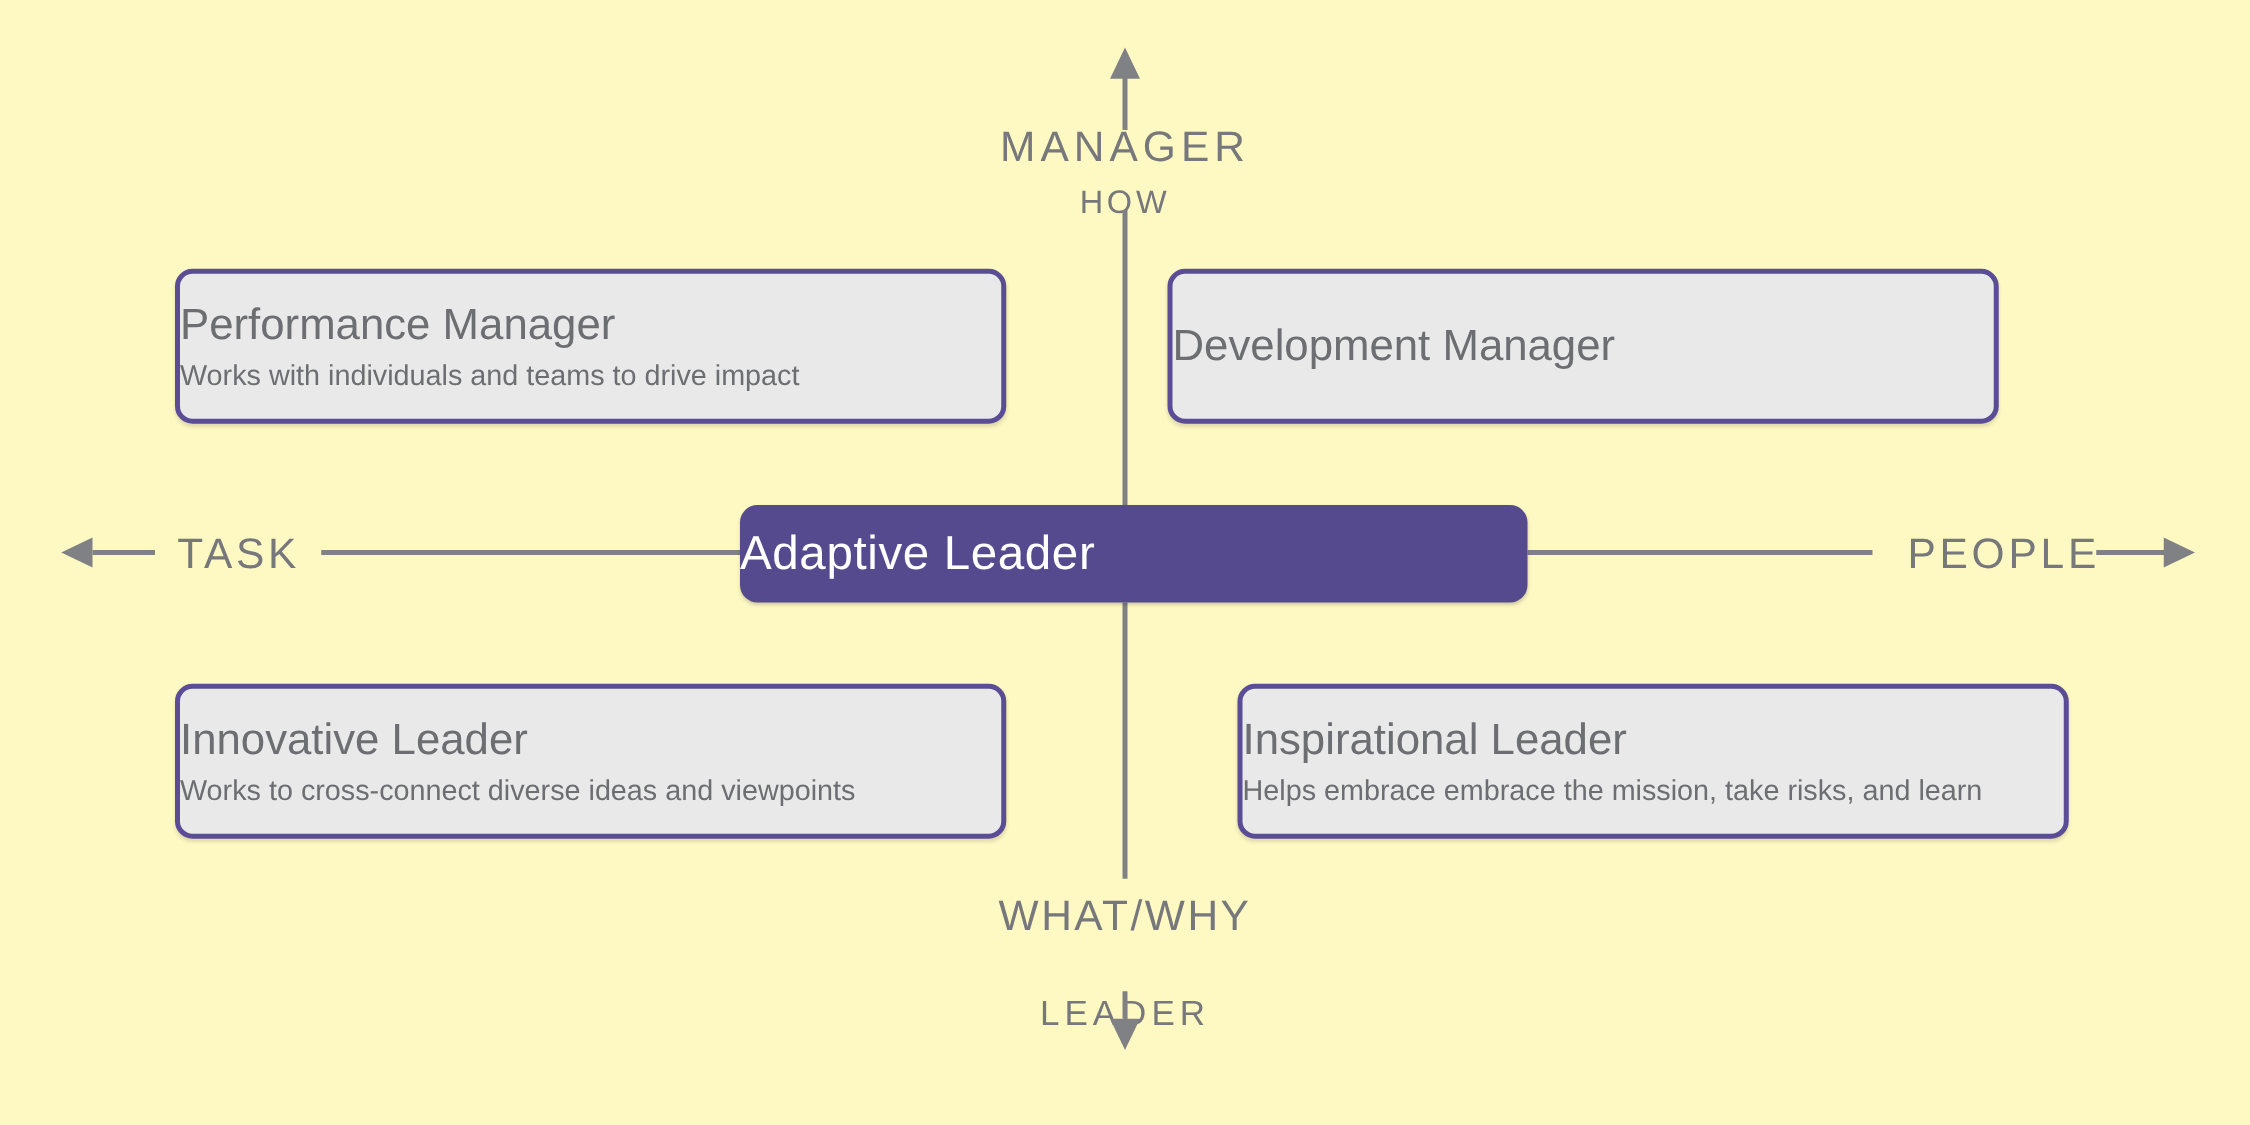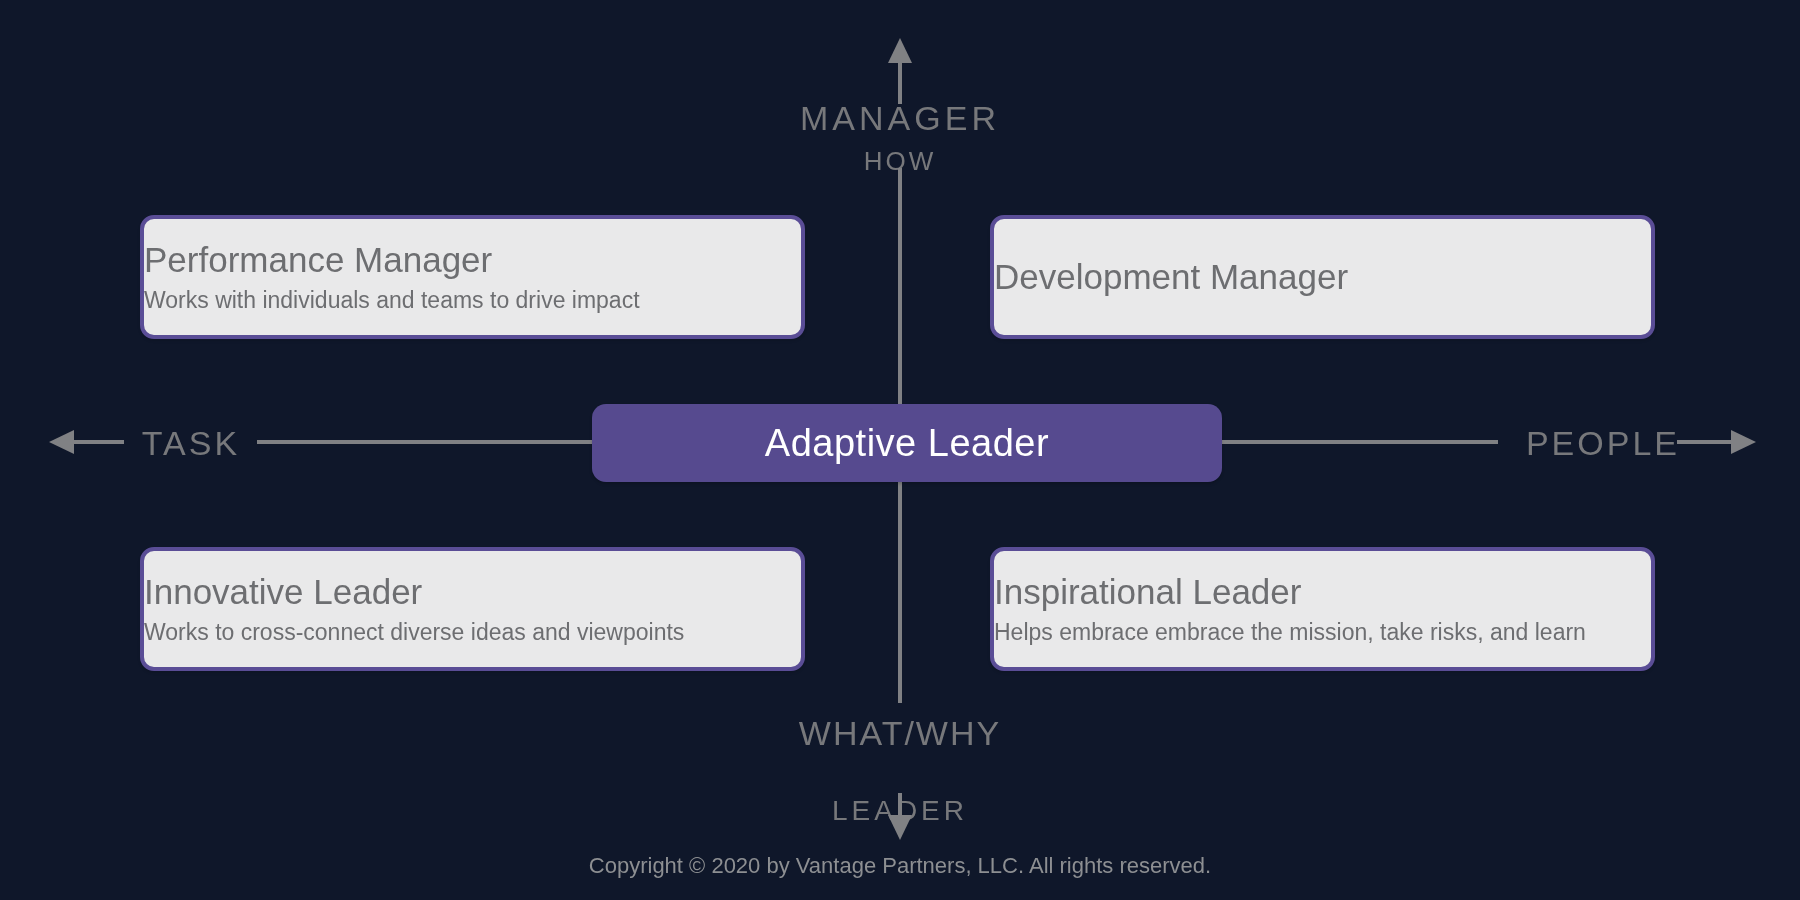--- a/index.html
+++ b/index.html
@@ -4,21 +4,21 @@
 <style>
   html, body {
     margin: 0;
     padding: 0;
     background: #ffffff;
   }
   .stage {
     position: relative;
     width: 1800px;
     height: 900px;
-    background: #0f172a;
+    background: #fef9c3;
     font-family: "Liberation Sans", sans-serif;
     overflow: hidden;
   }
 
   
   .vline, .hline {
     position: absolute;
     background: #808184;
   }
   .vline { width: 4px; }
@@ -84,21 +84,21 @@
     border: 4px solid #5a4d96;
     border-radius: 14px;
     display: flex;
     flex-direction: column;
     align-items: flex-start;
     justify-content: center;
     text-align: center;
     box-shadow: 0 2px 3px rgba(0,0,0,0.12);
   }
   .q-top-left     { left: 140px; top: 215px; }
-  .q-top-right    { left: 990px; top: 215px; gap: 40px; }
+  .q-top-right    { left: 934px; top: 215px; gap: 40px; }
   .q-bottom-left  { left: 140px; top: 547px; }
   .q-bottom-right { left: 990px; top: 547px; }
   .q-title {
     font-size: 35px;
     color: #6d6e71;
     line-height: 1.1;
   }
   .q-desc {
     font-size: 23px;
     color: #6d6e71;
@@ -108,21 +108,21 @@
 
   
   .center-box {
     position: absolute;
     left: 592px; top: 404px;
     width: 630px; height: 78px;
     background: #564a8f;
     border-radius: 14px;
     display: flex;
     align-items: center;
-    justify-content: center;
+    justify-content: flex-start;
     z-index: 5;
     box-shadow: 0 2px 3px rgba(0,0,0,0.18);
   }
   .center-box .center-label {
     color: #ffffff;
     font-size: 38px;
     letter-spacing: 0.5px;
   }
 
   
@@ -177,15 +177,14 @@
 
   <div class="q-box q-bottom-right">
     <div class="q-title">Inspirational Leader</div>
     <div class="q-desc">Helps embrace embrace the mission, take risks, and learn</div>
   </div>
 
   <div class="center-box">
     <div class="center-label">Adaptive Leader</div>
   </div>
 
-  <div class="copyright">Copyright © 2020 by Vantage Partners, LLC. All rights reserved.</div>
 
 </div>
 
 </body></html>

